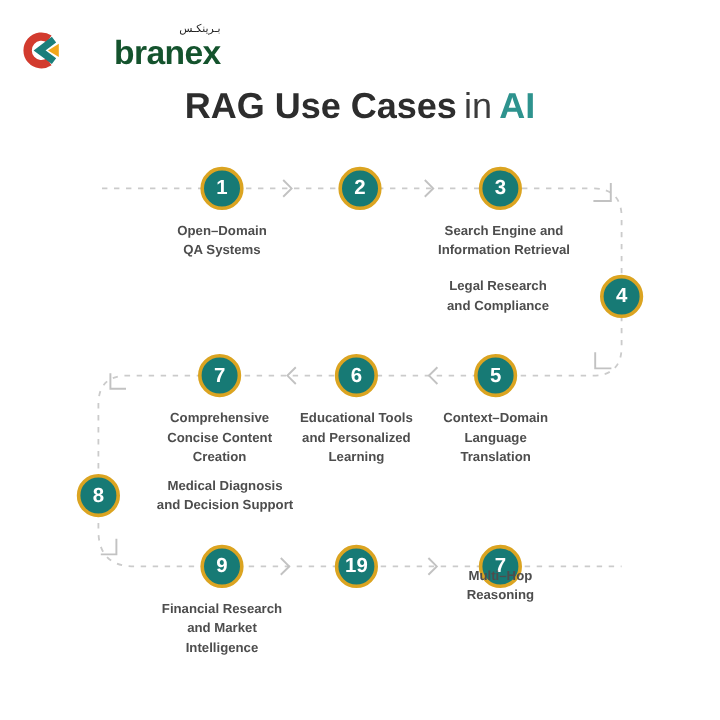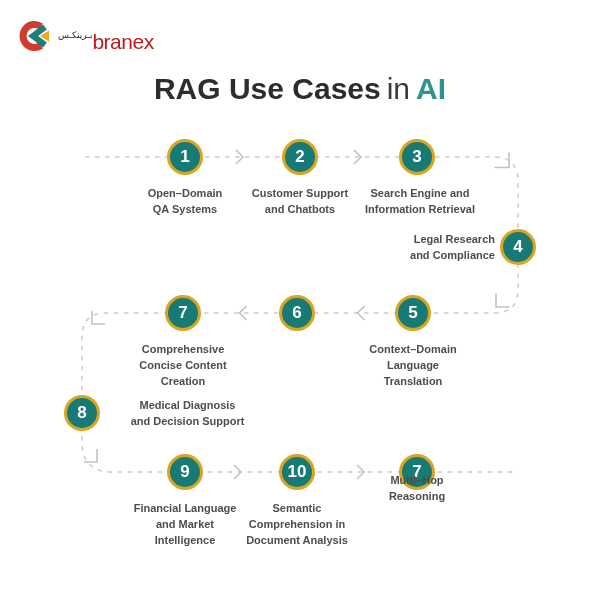--- a/index.html
+++ b/index.html
@@ -2,23 +2,23 @@
 <html><head>
 <meta charset="utf-8">
 <style>
   html,body{margin:0;padding:0;background:#f4f4f4;}
   .canvas{
     position:relative;width:600px;height:600px;background:#ffffff;
     font-family:"Liberation Sans","DejaVu Sans",sans-serif;overflow:hidden;
   }
   
   .logo{position:absolute;left:14px;top:20px;display:flex;align-items:flex-end;gap:4px;}
-  .logo-txt{display:flex;align-items:flex-start;line-height:1;}
+  .logo-txt{display:flex;flex-direction:column;align-items:flex-end;line-height:1;margin-left:37px;}
   .logo-arabic{font-size:9px;color:#1d1d1d;letter-spacing:2px;direction:rtl;margin-bottom:1px;}
-  .logo-word{font-size:21px;font-weight:400;color:#b91c1c;letter-spacing:-0.5px;}
+  .logo-word{font-size:28px;font-weight:700;color:#14532d;letter-spacing:-0.5px;}
   
   .title{position:absolute;left:0;top:72px;width:100%;text-align:center;
          font-size:30px;font-weight:800;color:#2d2d2d;letter-spacing:0;}
   .title .conn{font-weight:400;color:#3c3c3c;margin:0 6px;}
   .title .accent{color:#2e938e;font-weight:800;}
   
   .flow{position:absolute;left:0;top:0;width:600px;height:600px;}
   
   .circle{
     position:absolute;width:36px;height:36px;border-radius:50%;
@@ -31,21 +31,21 @@
     line-height:16px;text-align:center;white-space:pre-line;width:160px;
   }
   
   .p1{left:167px;top:139px;}  .p2{left:282px;top:139px;}  .p3{left:399px;top:139px;}
   .p4{left:500px;top:229px;}
   .p5{left:395px;top:295px;}  .p6{left:279px;top:295px;}  .p7{left:165px;top:295px;}
   .p8{left:64px;top:395px;}
   .p9{left:167px;top:454px;}  .p10{left:279px;top:454px;} .p11{left:399px;top:454px;}
   
   .l1{left:105px;top:185px;}  .l2{left:220px;top:185px;}  .l3{left:340px;top:185px;}
-  .l4{left:335px;top:231px;text-align:right;}
+  .l4{left:335px;top:231px;text-align:center;}
   .l5{left:333px;top:341px;}  .l6{left:217px;top:341px;}  .l7{left:103px;top:341px;}
   .l8{left:95px;top:397px;width:185px;}
   .l9{left:105px;top:500px;}  .l10{left:217px;top:500px;} .l11{left:337px;top:472px;}
 </style>
 </head>
 <body>
 
 <div class="canvas">
 
   <div class="logo">
@@ -80,41 +80,39 @@
 
   <div class="circle p1">1</div>
   <div class="circle p2">2</div>
   <div class="circle p3">3</div>
   <div class="circle p4">4</div>
   <div class="circle p5">5</div>
   <div class="circle p6">6</div>
   <div class="circle p7">7</div>
   <div class="circle p8">8</div>
   <div class="circle p9">9</div>
-  <div class="circle p10">10</div>
+  <div class="circle p10">19</div>
   <div class="circle p11">7</div>
 
   <div class="label l1">Open–Domain
 QA Systems</div>
-  <div class="label l2">Customer Support
-and Chatbots</div>
   <div class="label l3">Search Engine and
 Information Retrieval</div>
   <div class="label l4">Legal Research
 and Compliance</div>
   <div class="label l5">Context–Domain
 Language
 Translation</div>
+  <div class="label l6">Educational Tools
+and Personalized
+Learning</div>
   <div class="label l7">Comprehensive
 Concise Content
 Creation</div>
   <div class="label l8">Medical Diagnosis
 and Decision Support</div>
-  <div class="label l9">Financial Language
+  <div class="label l9">Financial Research
 and Market
 Intelligence</div>
-  <div class="label l10">Semantic
-Comprehension in
-Document Analysis</div>
   <div class="label l11">Multi–Hop
 Reasoning</div>
 
 </div>
 
 </body></html>

